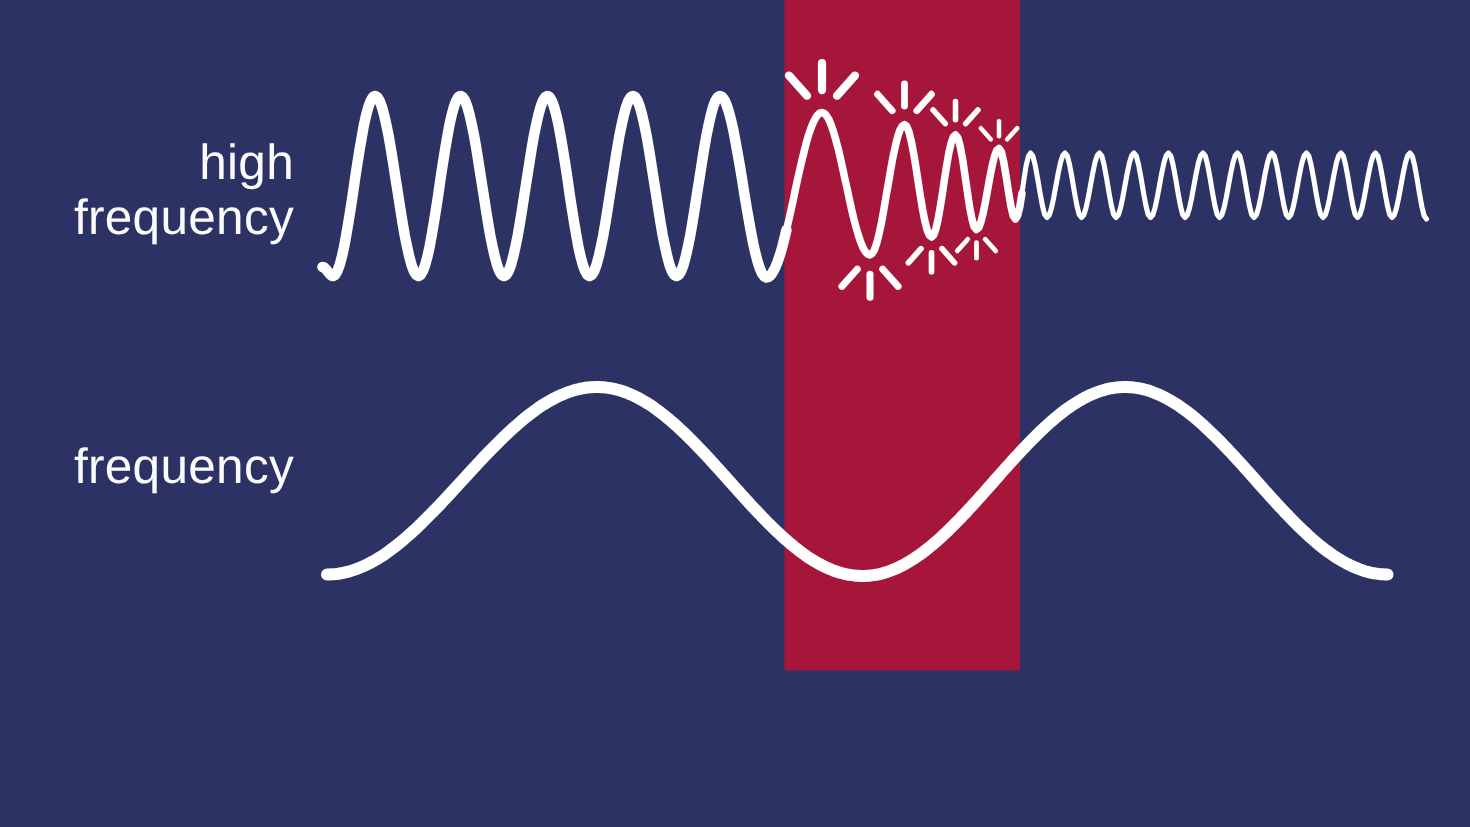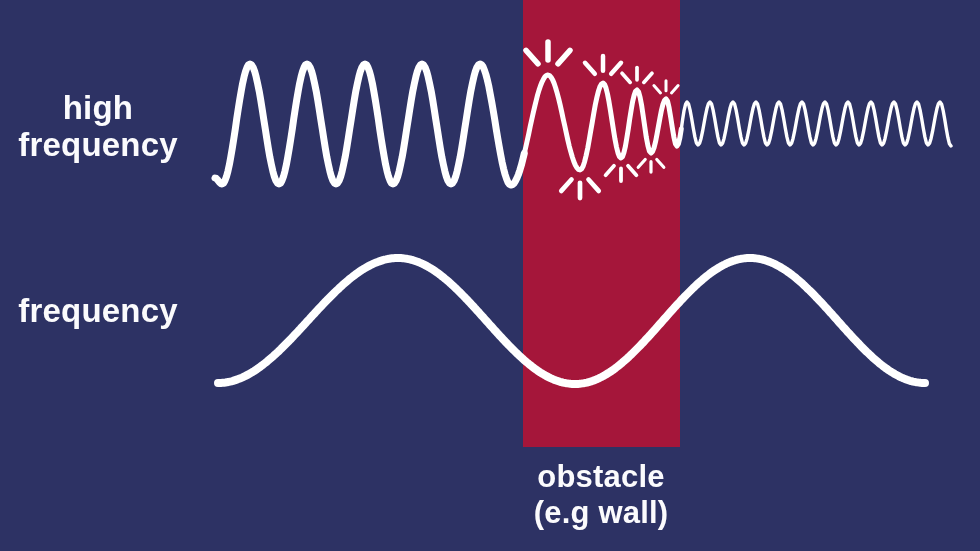--- a/index.html
+++ b/index.html
@@ -6,22 +6,22 @@
   .canvas{
     position:relative;
     width:980px;height:551px;
     overflow:hidden;
     font-family:"Liberation Sans","DejaVu Sans",sans-serif;
   }
   .diagram-svg{position:absolute;left:0;top:0;}
   .label{
     position:absolute;
     color:#fbfbfd;
-    font-weight:700;
-    text-align:center;
+    font-weight:400;
+    text-align:right;
     letter-spacing:0.2px;
     user-select:none;
   }
   .label-high{left:0;top:89px;width:196px;font-size:33px;line-height:37px;}
   .label-low{left:0;top:292px;width:196px;font-size:33px;line-height:37px;}
   .label-obstacle{left:451px;top:459px;width:300px;font-size:31px;line-height:36px;}
 </style>
 </head>
 <body>
 
@@ -58,18 +58,14 @@
 
   <div class="label label-high" style="color: rgb(251, 251, 253);">
     <div>high</div>
     <div>frequency</div>
   </div>
 
   <div class="label label-low" style="color: rgb(251, 251, 253);">
     <div>frequency</div>
   </div>
 
-  <div class="label label-obstacle" style="color: rgb(251, 251, 253);">
-    <div>obstacle</div>
-    <div>(e.g wall)</div>
-  </div>
 
 </div>
 
 </body></html>

